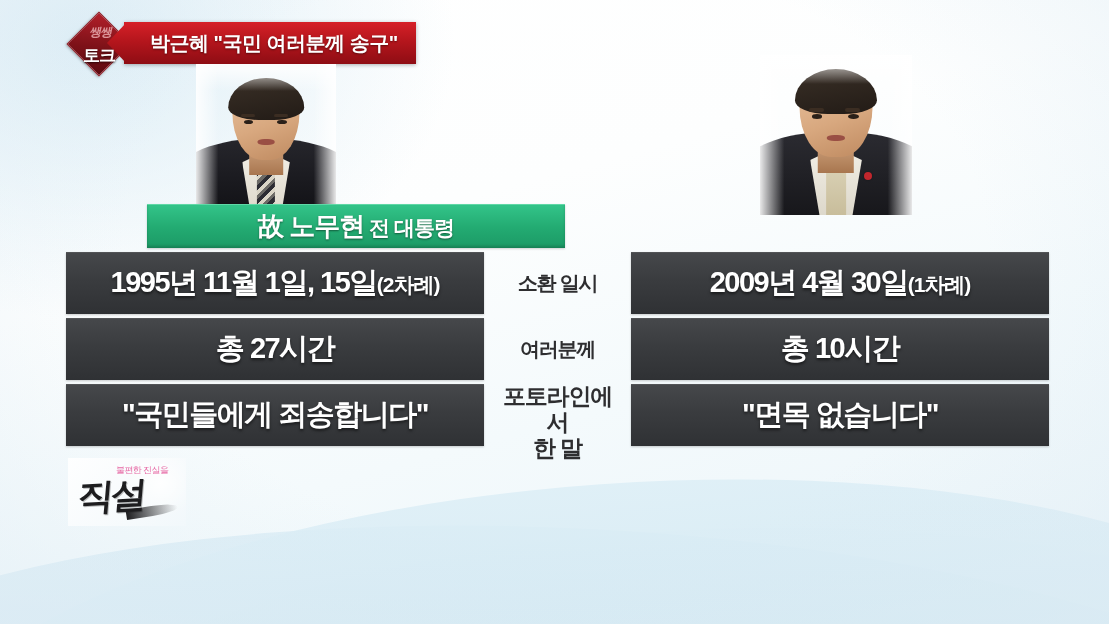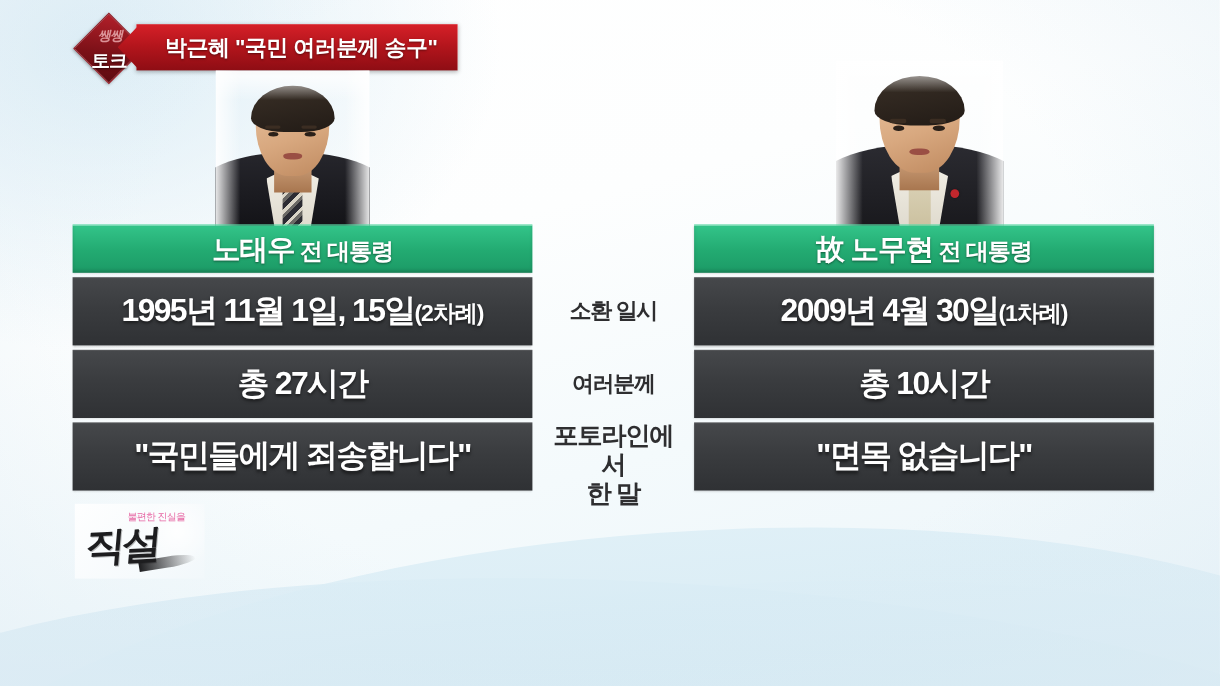--- a/index.html
+++ b/index.html
@@ -274,23 +274,20 @@
       <div class="mouth"></div>
       <div class="pin"></div>
     </div>
     <div class="fade-top"></div>
     <div class="fade-side"></div>
   </div>
 
   <div id="table-area">
 
     <div class="trow">
-      <div class="cell-left hdr">
-        <span class="hdr-text"><span>노태우</span><span class="sm">&nbsp;</span><span class="sm">전 대통령</span></span>
-      </div>
       <div class="cell-mid"></div>
       <div class="cell-right hdr">
         <span class="hdr-text"><span>故</span>&nbsp;<span>노무현</span><span class="sm">&nbsp;</span><span class="sm">전 대통령</span></span>
       </div>
     </div>
 
     <div class="gap"></div>
 
     <div class="trow">
       <div class="cell-left dark">

